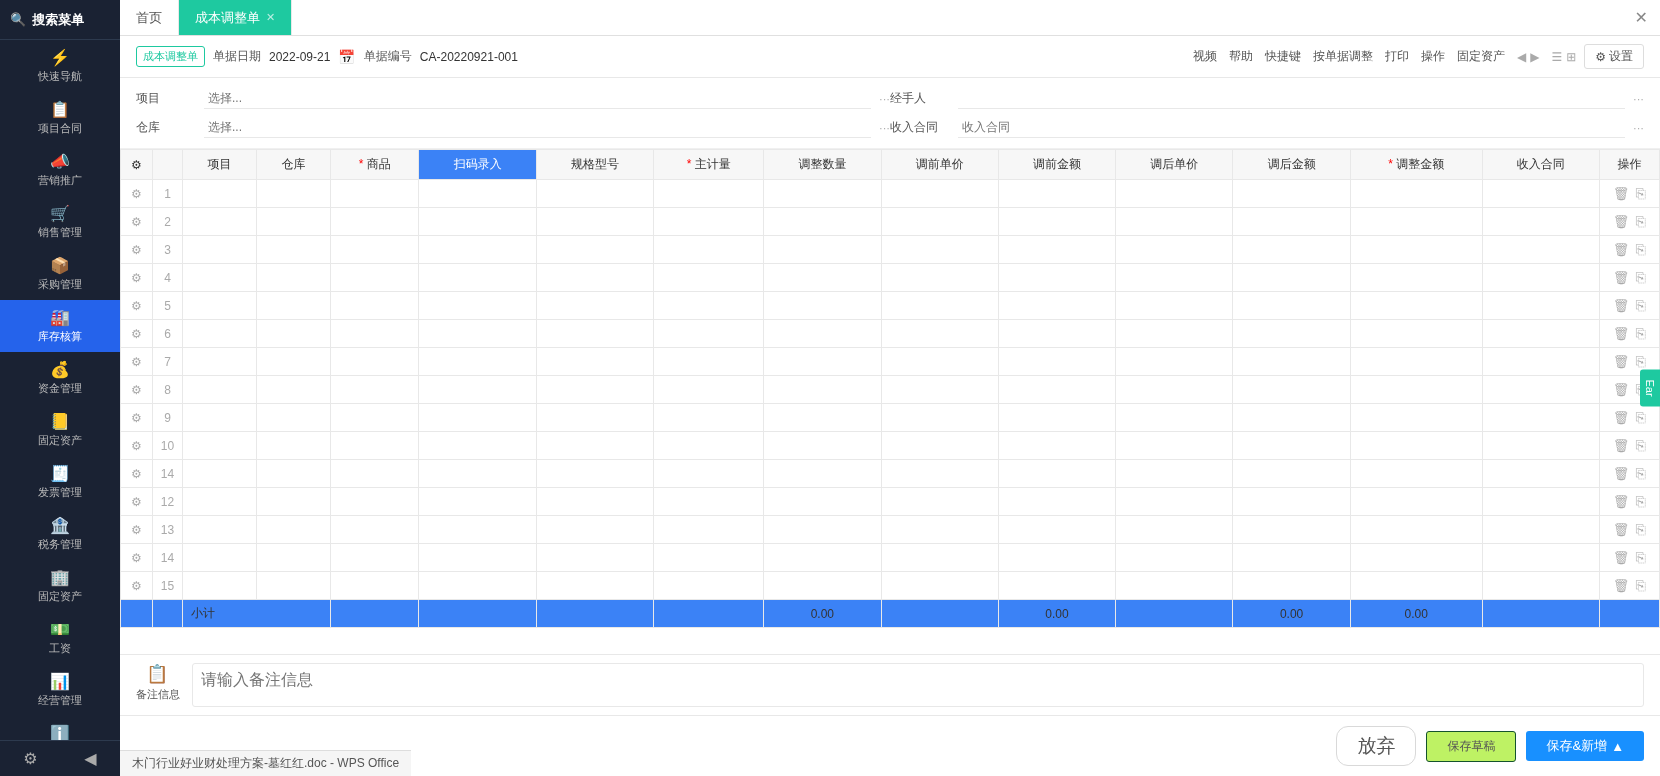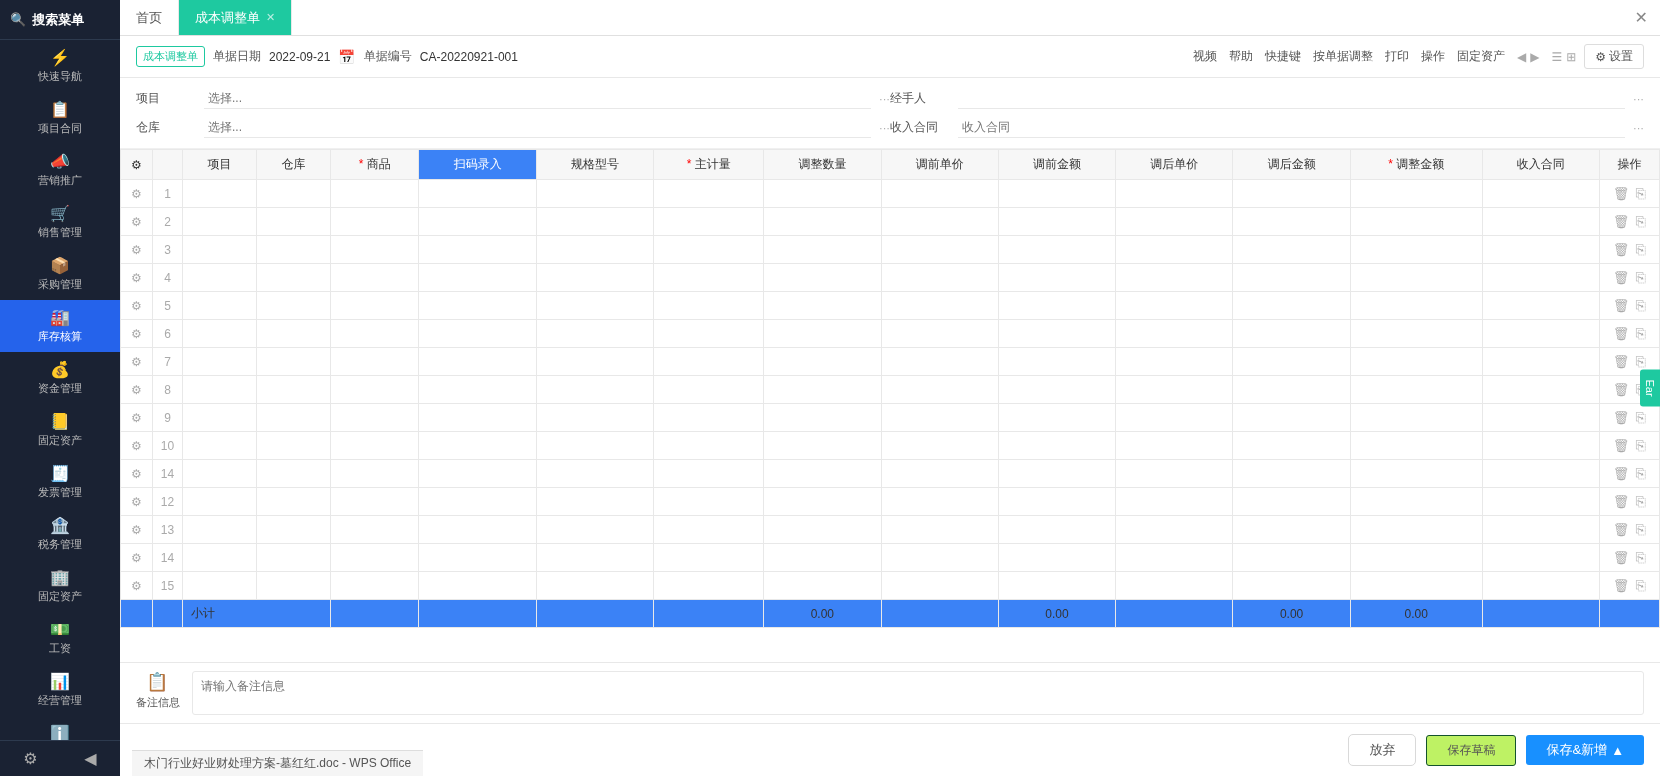--- a/index.html
+++ b/index.html
@@ -284,21 +284,21 @@
       gap: 2px;
       cursor: pointer;
     }
     .remarks-icon { font-size: 18px; color: #555; }
     .remarks-label { font-size: 11px; color: #555; }
     .remarks-input {
       flex: 1;
       border: 1px solid #e8e8e8;
       border-radius: 3px;
       padding: 6px 8px;
-      font-size: 12px;
+      font-size: 16px;
       color: #bbb;
       height: 44px;
       resize: none;
       outline: none;
     }
 
     
     .footer {
       display: flex;
       align-items: center;
@@ -306,23 +306,23 @@
       padding: 10px 16px;
       gap: 10px;
       background: #fff;
       border-top: 1px solid #e8e8e8;
       flex-shrink: 0;
     }
     .btn-default {
       padding: 6px 20px;
       border: 1px solid #d9d9d9;
       background: #fff;
-      border-radius: 5px;
-      cursor: pointer;
-      font-size: 13px;
+      border-radius: 12px;
+      cursor: pointer;
+      font-size: 19px;
       color: #555;
     }
     .btn-draft {
       padding: 6px 20px;
       border: 1px solid #14532d;
       background: #bef264;
       border-radius: 3px;
       cursor: pointer;
       font-size: 12px;
       color: #555;
@@ -344,21 +344,20 @@
     .wps-bar {
       position: fixed;
       bottom: 0;
       left: 120px;
       background: #f5f5f5;
       border-top: 1px solid #ddd;
       padding: 4px 12px;
       font-size: 12px;
       color: #555;
       z-index: 100;
-      margin-left: 12px;
     }
 
     
     .sidebar-scroll {
       flex: 1;
       overflow-y: auto;
       overflow-x: hidden;
     }
     .sidebar-scroll::-webkit-scrollbar { width: 3px; }
     .sidebar-scroll::-webkit-scrollbar-thumb { background: #3a4d6e; }

